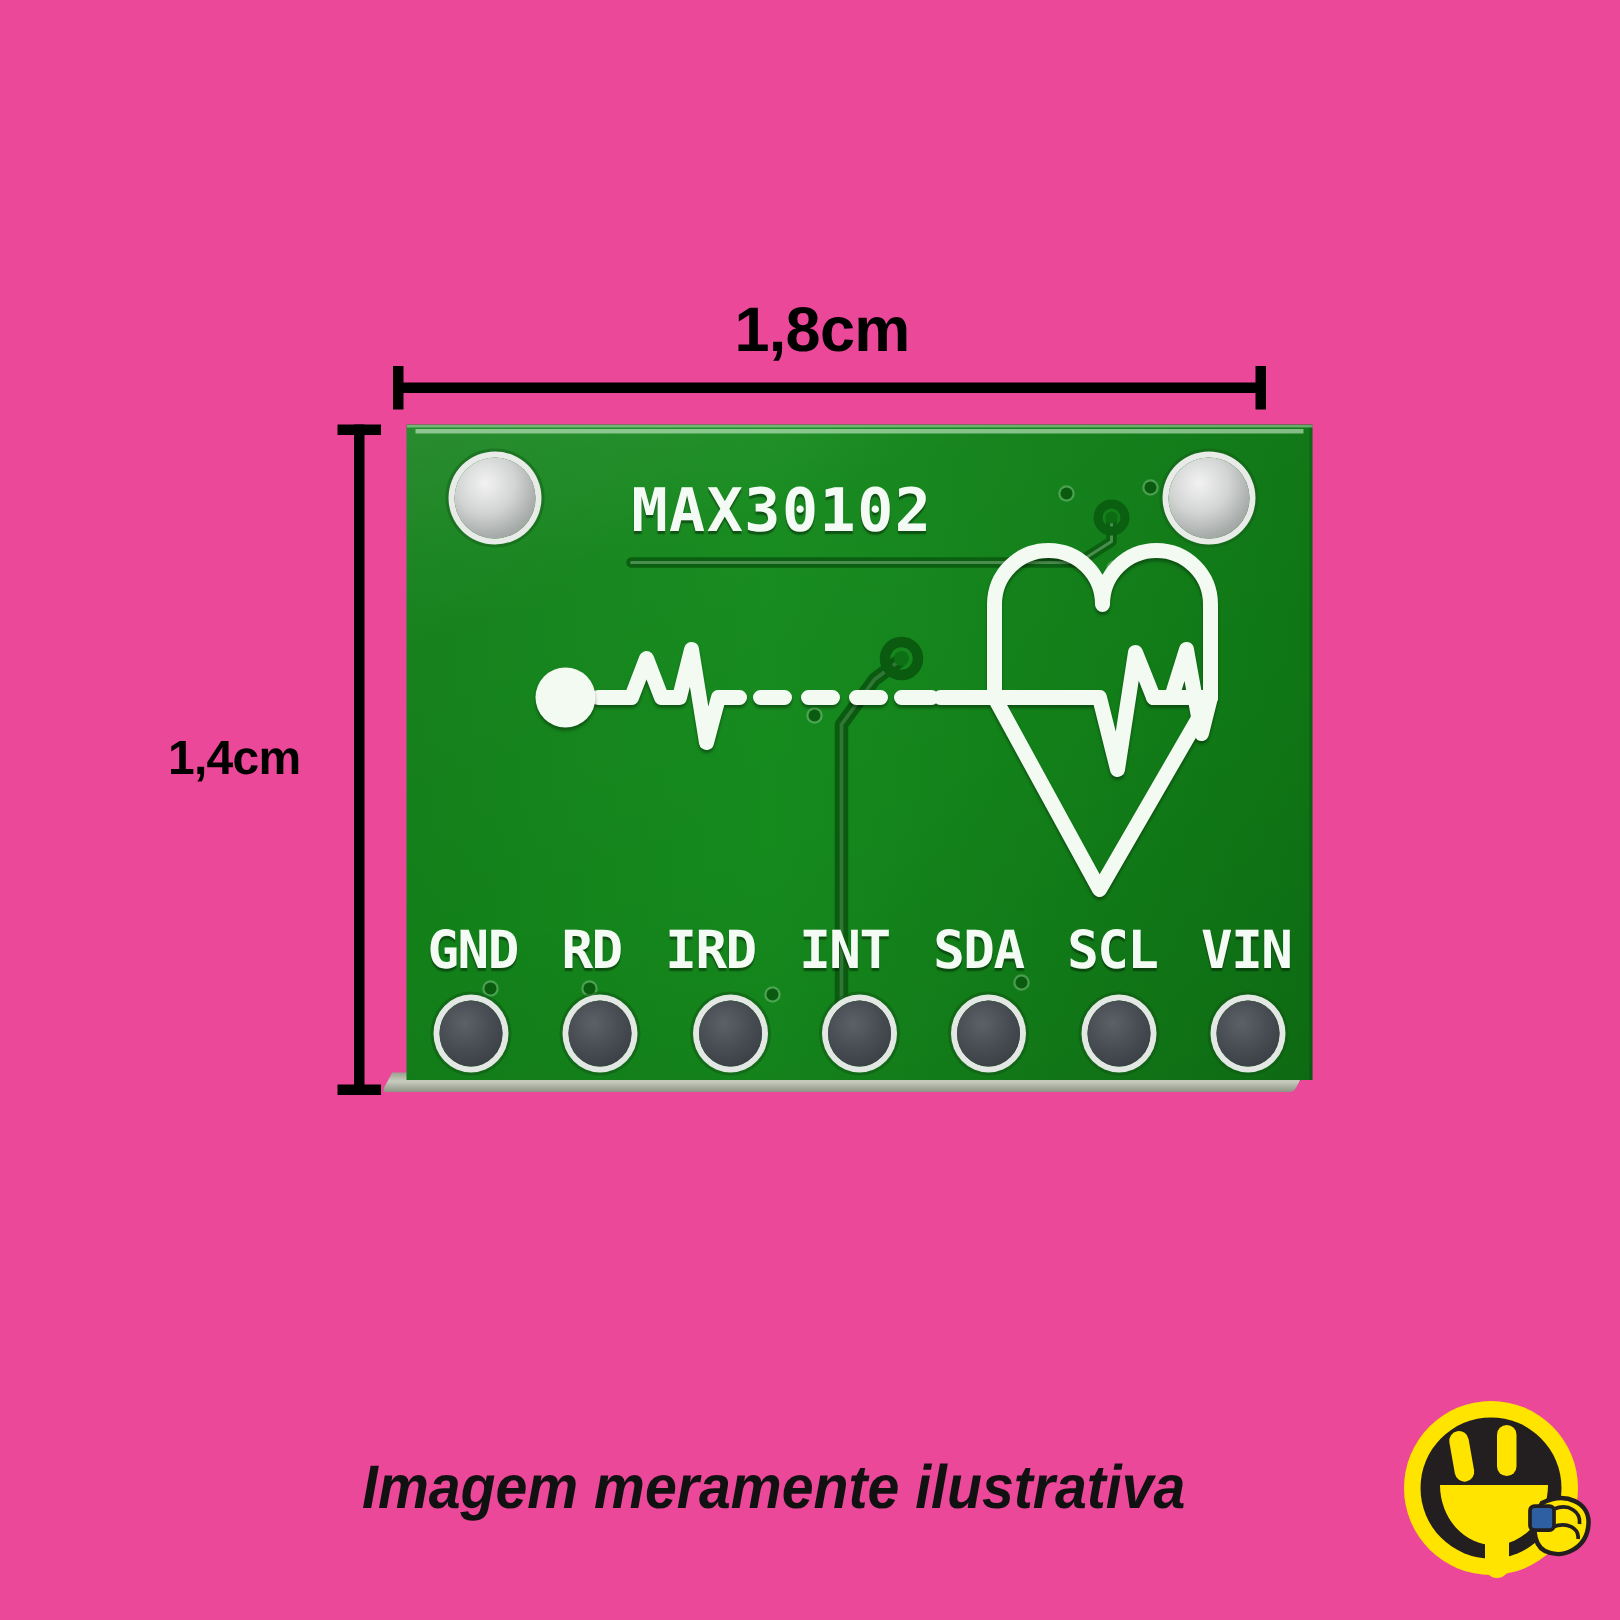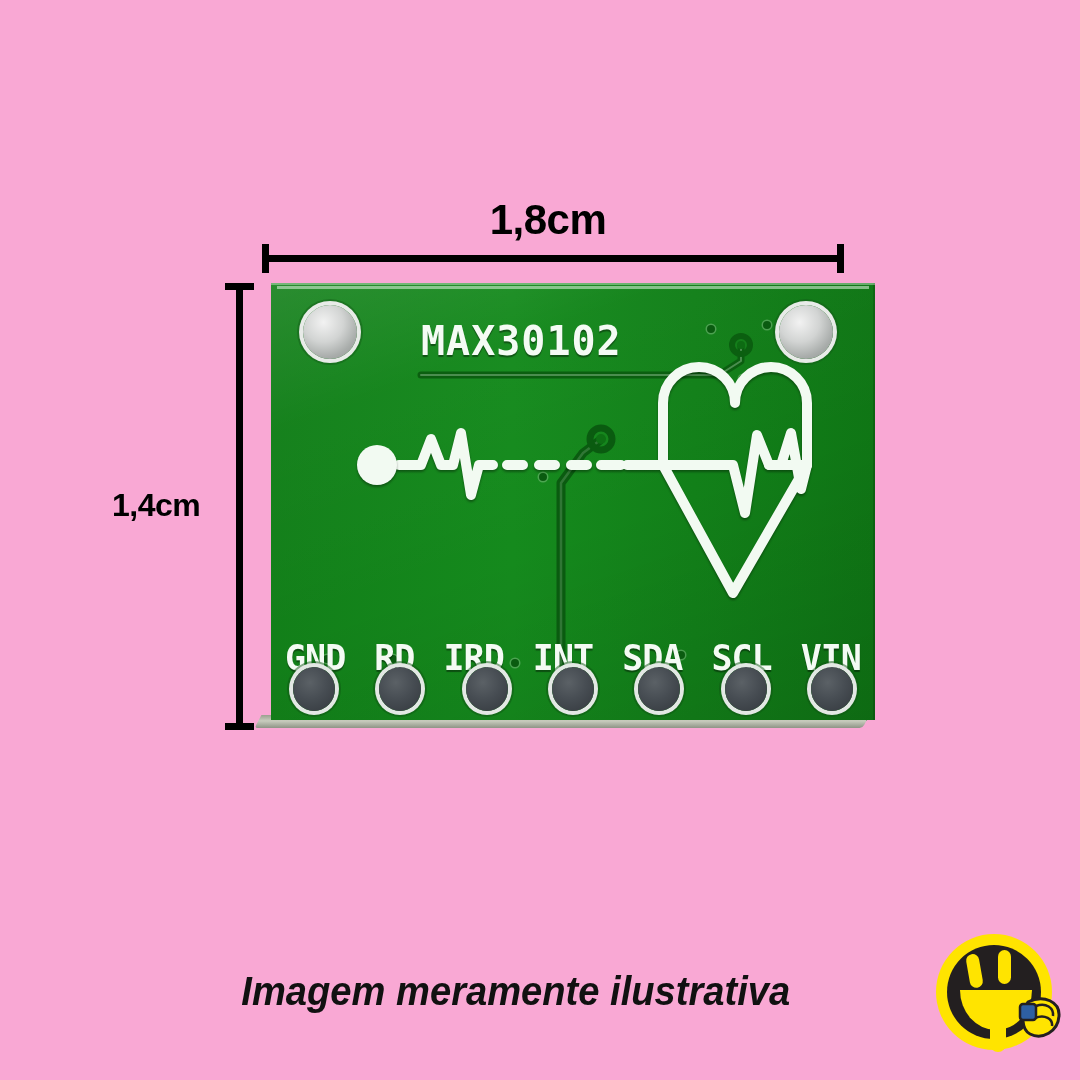--- a/index.html
+++ b/index.html
@@ -4,21 +4,21 @@
 <style>
   html, body {
     margin: 0;
     padding: 0;
     background: #ffffff;
   }
   #page {
     position: relative;
     width: 1080px;
     height: 1080px;
-    background: #f9a8d4;
+    background: #ec4899;
     overflow: hidden;
     font-family: "Liberation Sans", sans-serif;
   }
 
   
   .dim-label {
     position: absolute;
     font-family: "Liberation Sans", sans-serif;
     font-weight: bold;
     color: #000000;
@@ -160,21 +160,20 @@
   }
 
   .pin-label-row {
     position: absolute;
     left: 14px;
     top: 331px;
     width: 576px;
     display: flex;
     justify-content: space-between;
     align-items: flex-start;
-    margin-top: 24px;
   }
   .pin-label {
     font-family: "DejaVu Sans Mono", monospace;
     font-size: 35px;
     font-weight: bold;
     color: #f4fbf4;
     text-shadow: 0 2px 1px rgba(0,0,0,0.40);
     letter-spacing: -1px;
   }
 

